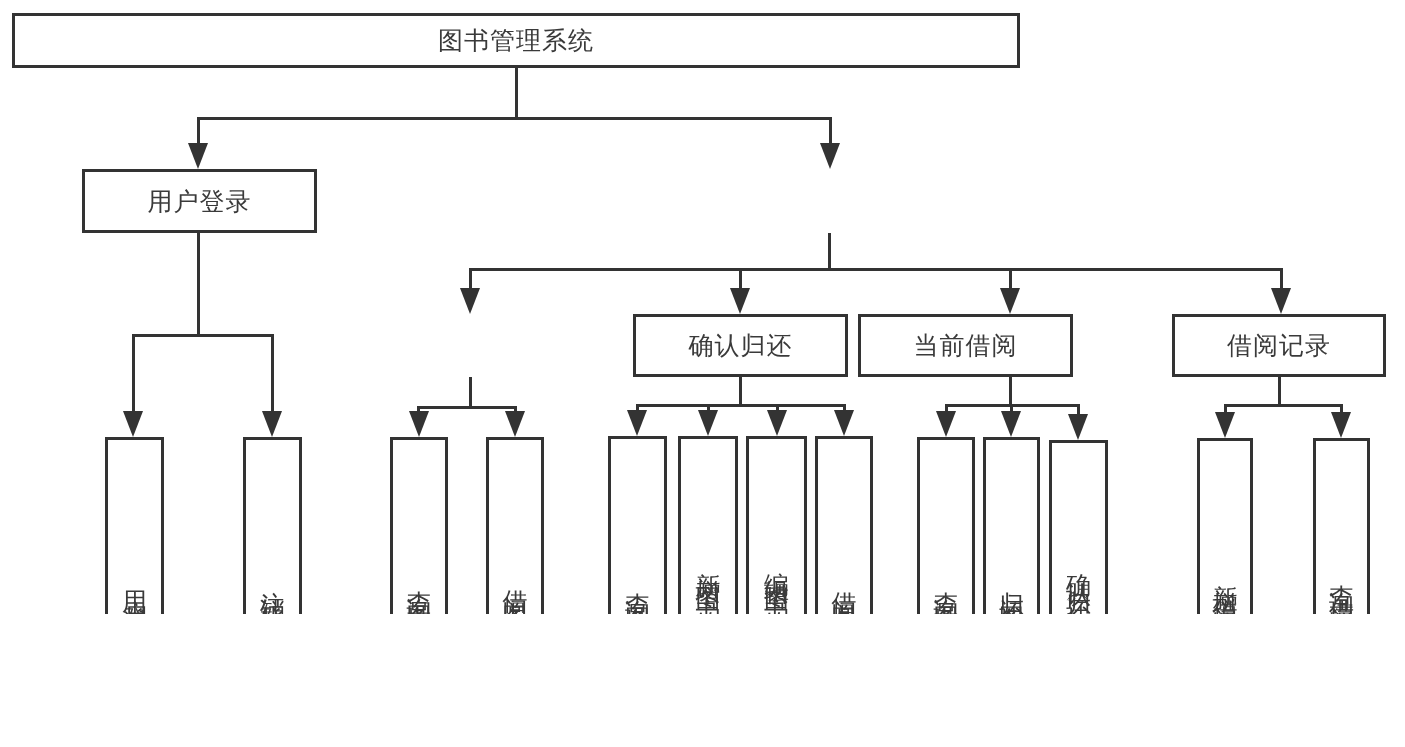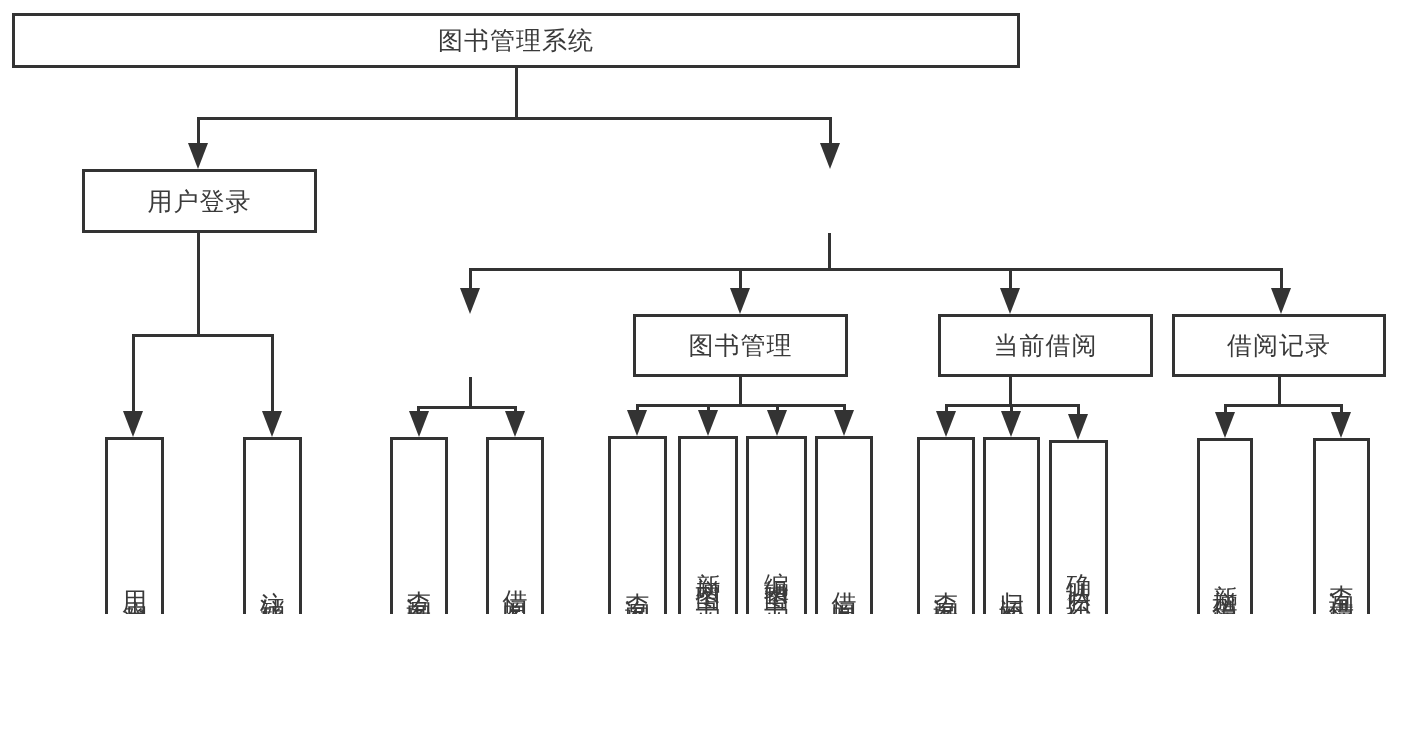--- a/index.html
+++ b/index.html
@@ -130,23 +130,23 @@
 
   <div class="box hbox" style="left:12px;top:13px;width:1008px;height:55px">
     <span>图书管理系统</span>
   </div>
 
   <div class="box hbox" style="left:82px;top:169px;width:235px;height:64px">
     <span>用户登录</span>
   </div>
 
   <div class="box hbox" style="left:633px;top:314px;width:215px;height:63px">
-    <span>图书管理</span>
+    <span>确认归还</span>
   </div>
-  <div class="box hbox" style="left:938px;top:314px;width:215px;height:63px">
+  <div class="box hbox" style="left:858px;top:314px;width:215px;height:63px">
     <span>当前借阅</span>
   </div>
   <div class="box hbox" style="left:1172px;top:314px;width:214px;height:63px">
     <span>借阅记录</span>
   </div>
 
   <div class="box vbox" style="left:105px;top:437px;width:59px;height:300px">
     <span>用户登录</span>
   </div>
   <div class="box vbox" style="left:243px;top:437px;width:59px;height:300px">

